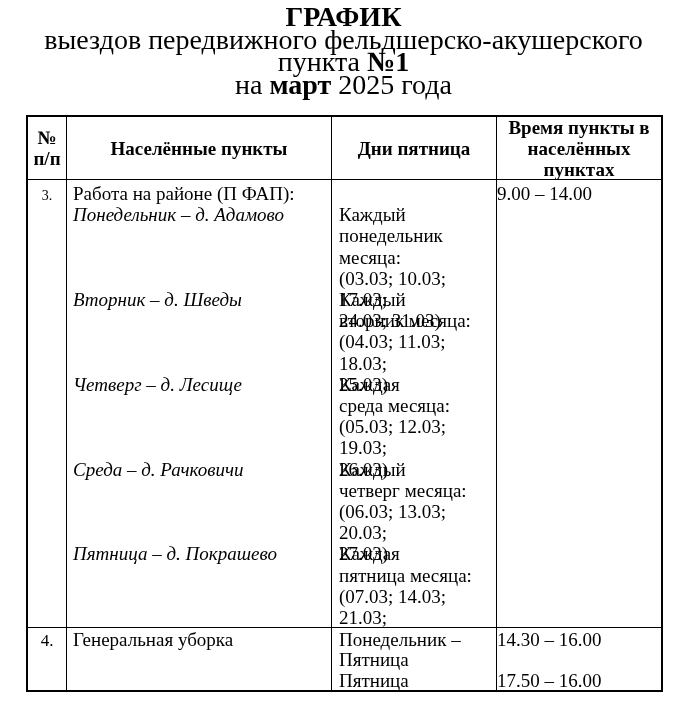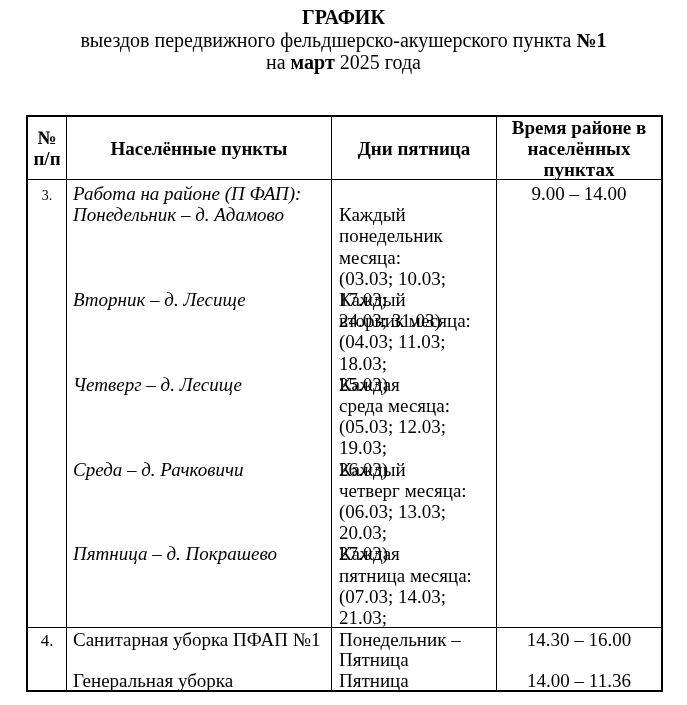--- a/index.html
+++ b/index.html
@@ -10,21 +10,21 @@
     font-family: "Liberation Serif", "DejaVu Serif", serif;
     color: #000000;
     position: relative;
   }
   .bold { font-weight: bold; }
 
   
   .title-block {
     padding-top: 6px;
     text-align: center;
-    font-size: 20px;
+    font-size: 28px;
     line-height: 22.5px;
   }
 
   
   .schedule-table {
     position: absolute;
     left: 26px; top: 115px;
     width: 637px; height: 577px;
     border: 2px solid #000;
     display: grid;
@@ -57,23 +57,23 @@
     text-align: center;
     padding-top: 5px;
     line-height: var(--lh);
   }
   .num-cell.n3 { font-size: 14px; }
   .num-cell.n4 { font-size: 17px; padding-top: 3px; line-height: var(--lh4); }
 
   .body-cell { padding-top: 3px; line-height: var(--lh); }
   .c2 { padding-left: 6px; white-space: nowrap; }
   .c3 { padding-left: 7px; }
-  .c4 { text-align: center; }
+  .c4 { text-align: left; }
 
-  .single-line { height: var(--lh); font-style: italic; }
+  .single-line { height: var(--lh); }
   .week-line   { height: calc(var(--lh) * 4); font-style: italic; }
   .day-block   { height: calc(var(--lh) * 4); white-space: pre-line; }
 
   .r4 { line-height: var(--lh4); padding-top: 2px; }
   .two-line-slot { height: calc(var(--lh4) * 2); white-space: pre-line; }
 </style>
 </head>
 <body>
 
 <div class="page">
@@ -83,30 +83,30 @@
     <div><span>выездов передвижного фельдшерско-акушерского пункта </span><span class="bold">№1</span></div>
     <div><span>на </span><span class="bold">март</span><span> 2025 года</span></div>
   </div>
 
   <div class="schedule-table">
 
     <div class="cell hcell">№
 п/п</div>
     <div class="cell hcell">Населённые пункты</div>
     <div class="cell hcell">Дни пятница</div>
-    <div class="cell hcell last-col">Время районе в
+    <div class="cell hcell last-col">Время пункты в
 населённых
 пунктах</div>
 
     <div class="cell num-cell n3">3.</div>
 
     <div class="cell body-cell c2">
       <div class="single-line">Работа на районе (П ФАП):</div>
       <div class="week-line">Понедельник – д. Адамово</div>
-      <div class="week-line">Вторник – д. Лесище</div>
+      <div class="week-line">Вторник – д. Шведы</div>
       <div class="week-line">Четверг – д. Лесище</div>
       <div class="week-line">Среда – д. Рачковичи</div>
       <div class="week-line">Пятница – д. Покрашево</div>
     </div>
 
     <div class="cell body-cell c3">
       <div class="single-line"></div>
       <div class="day-block">Каждый
 понедельник месяца:
 (03.03; 10.03; 17.03;
@@ -127,29 +127,28 @@
 пятница месяца:
 (07.03; 14.03; 21.03;
 28.03)</div>
     </div>
 
     <div class="cell body-cell c4 last-col">9.00 – 14.00</div>
 
     <div class="cell num-cell n4 last-row">4.</div>
 
     <div class="cell body-cell c2 r4 last-row">
-      <div class="two-line-slot">Санитарная уборка ПФАП №1</div>
       <div>Генеральная уборка</div>
     </div>
 
     <div class="cell body-cell c3 r4 last-row">
       <div class="two-line-slot">Понедельник –
 Пятница</div>
       <div>Пятница</div>
     </div>
 
     <div class="cell body-cell c4 r4 last-col last-row">
       <div class="two-line-slot">14.30 – 16.00</div>
-      <div>14.00 – 11.36</div>
+      <div>17.50 – 16.00</div>
     </div>
 
   </div>
 </div>
 
 </body></html>

